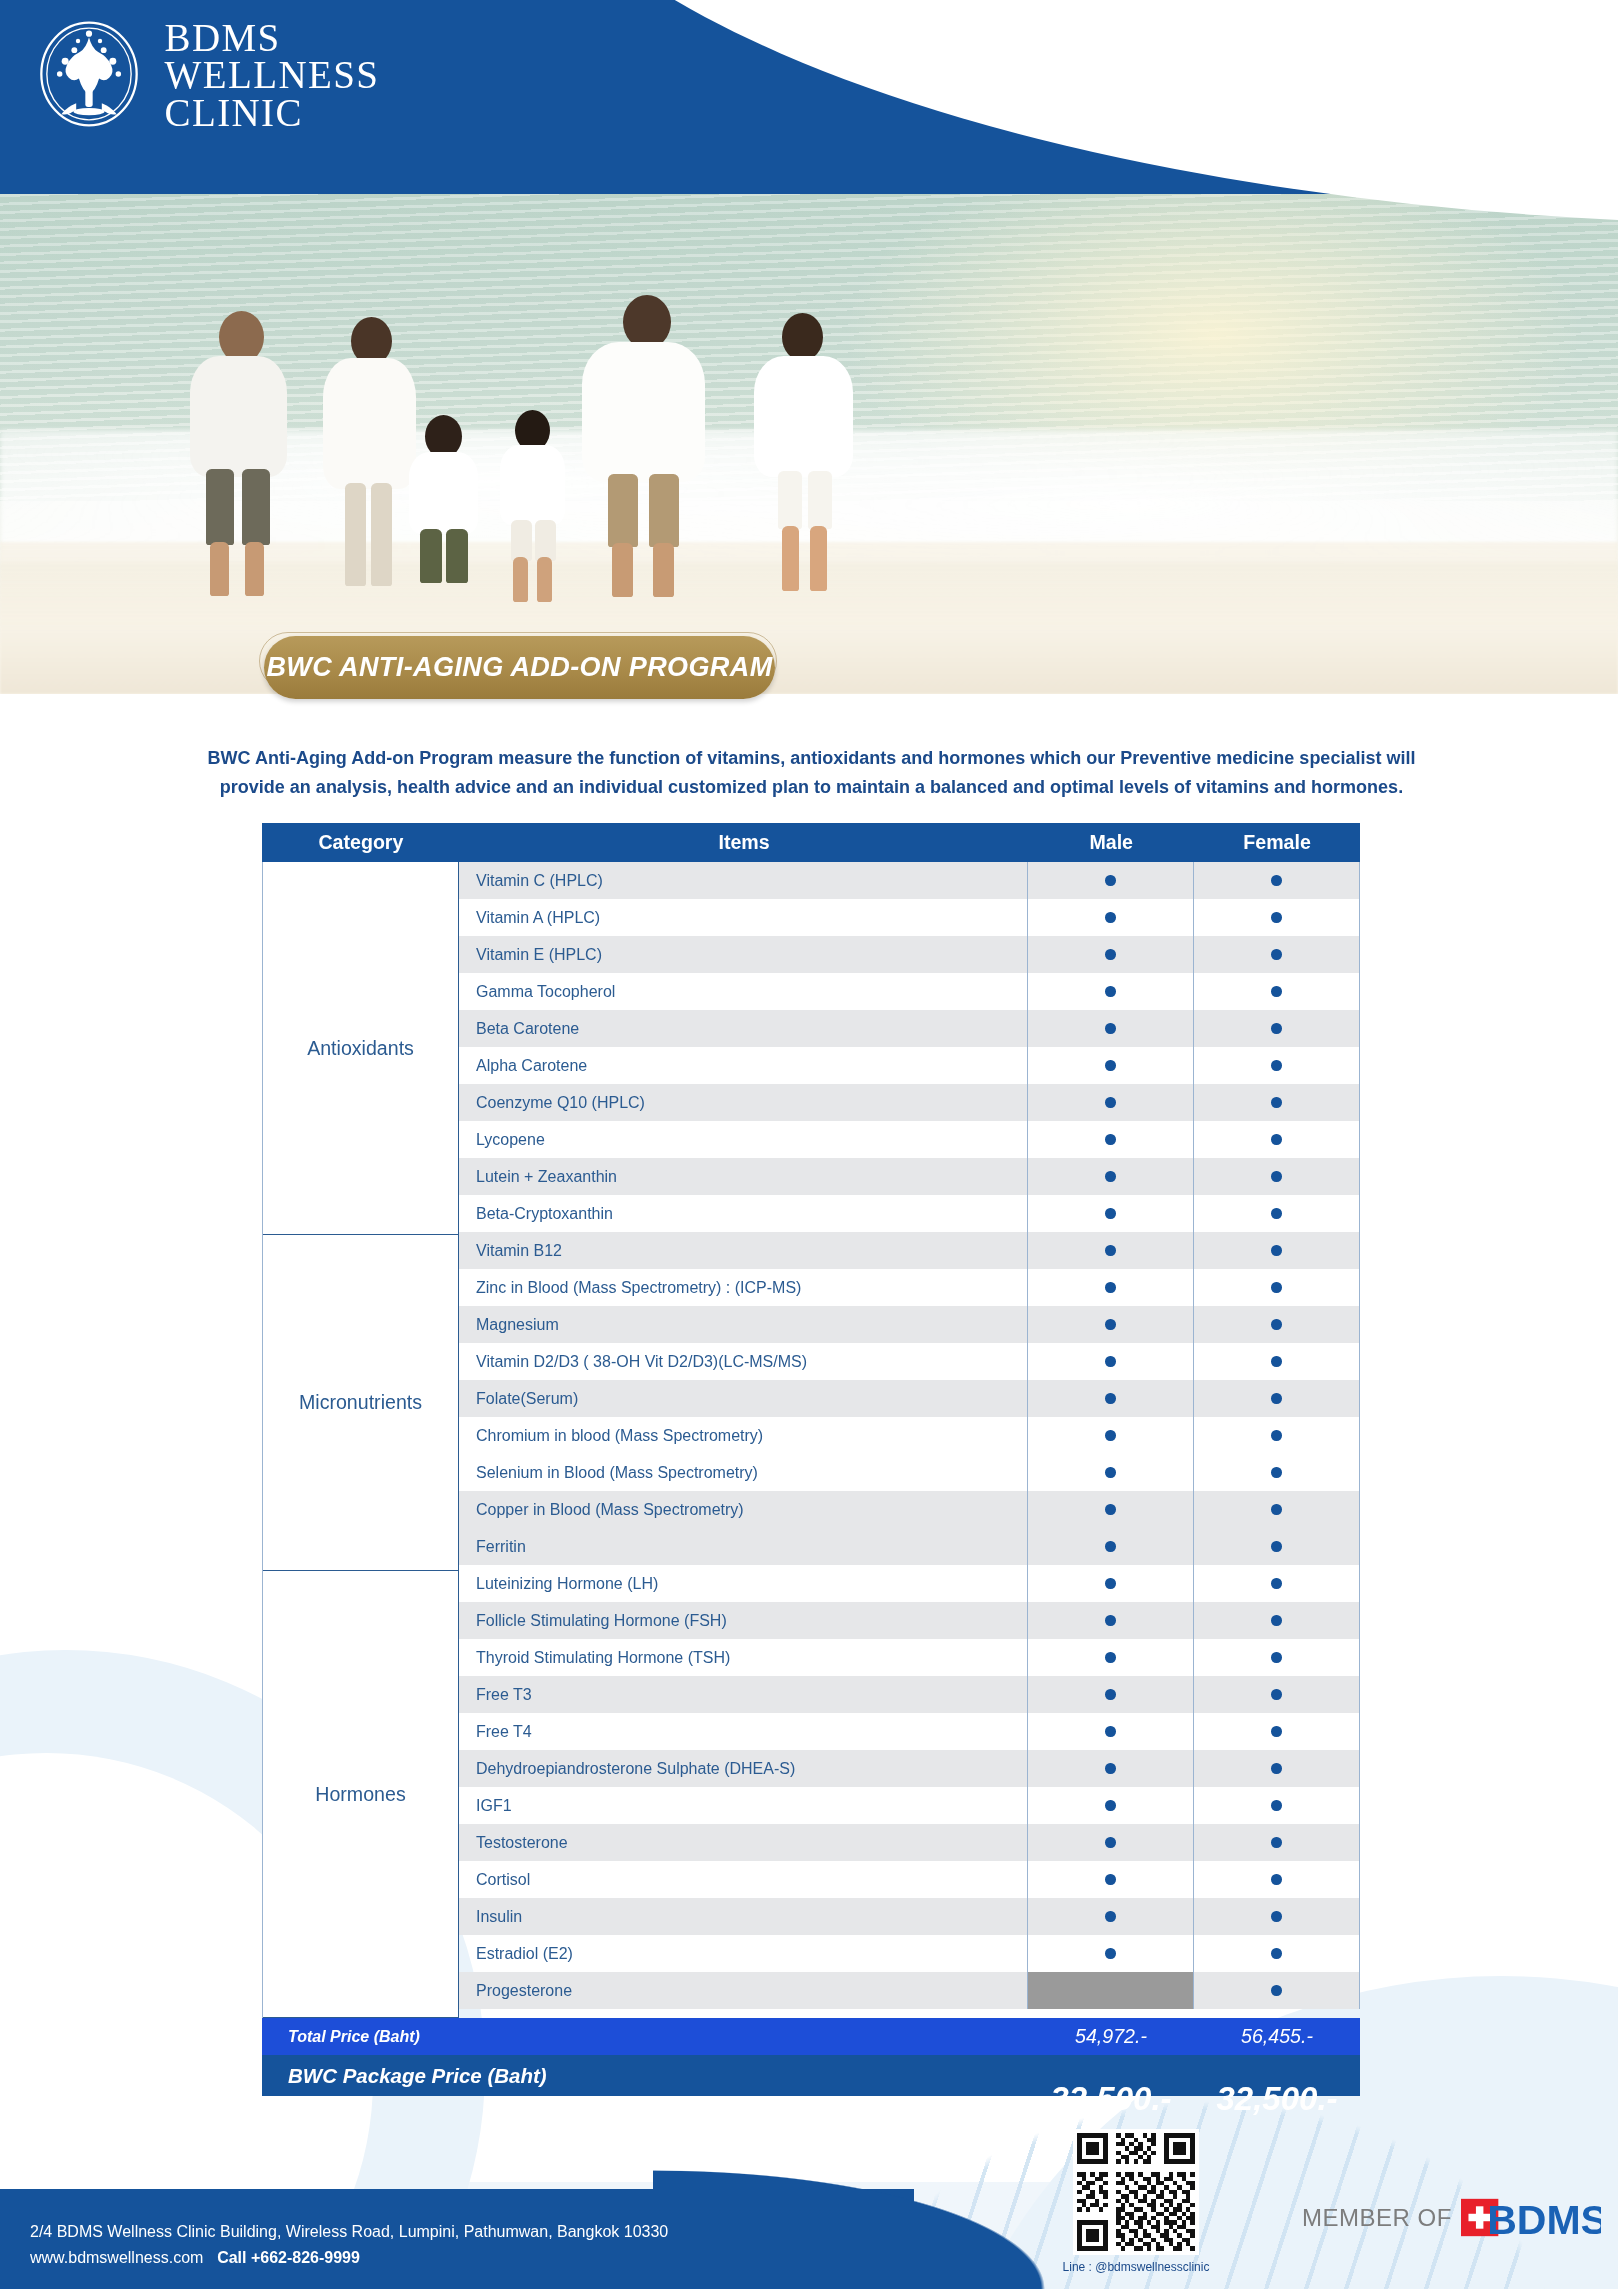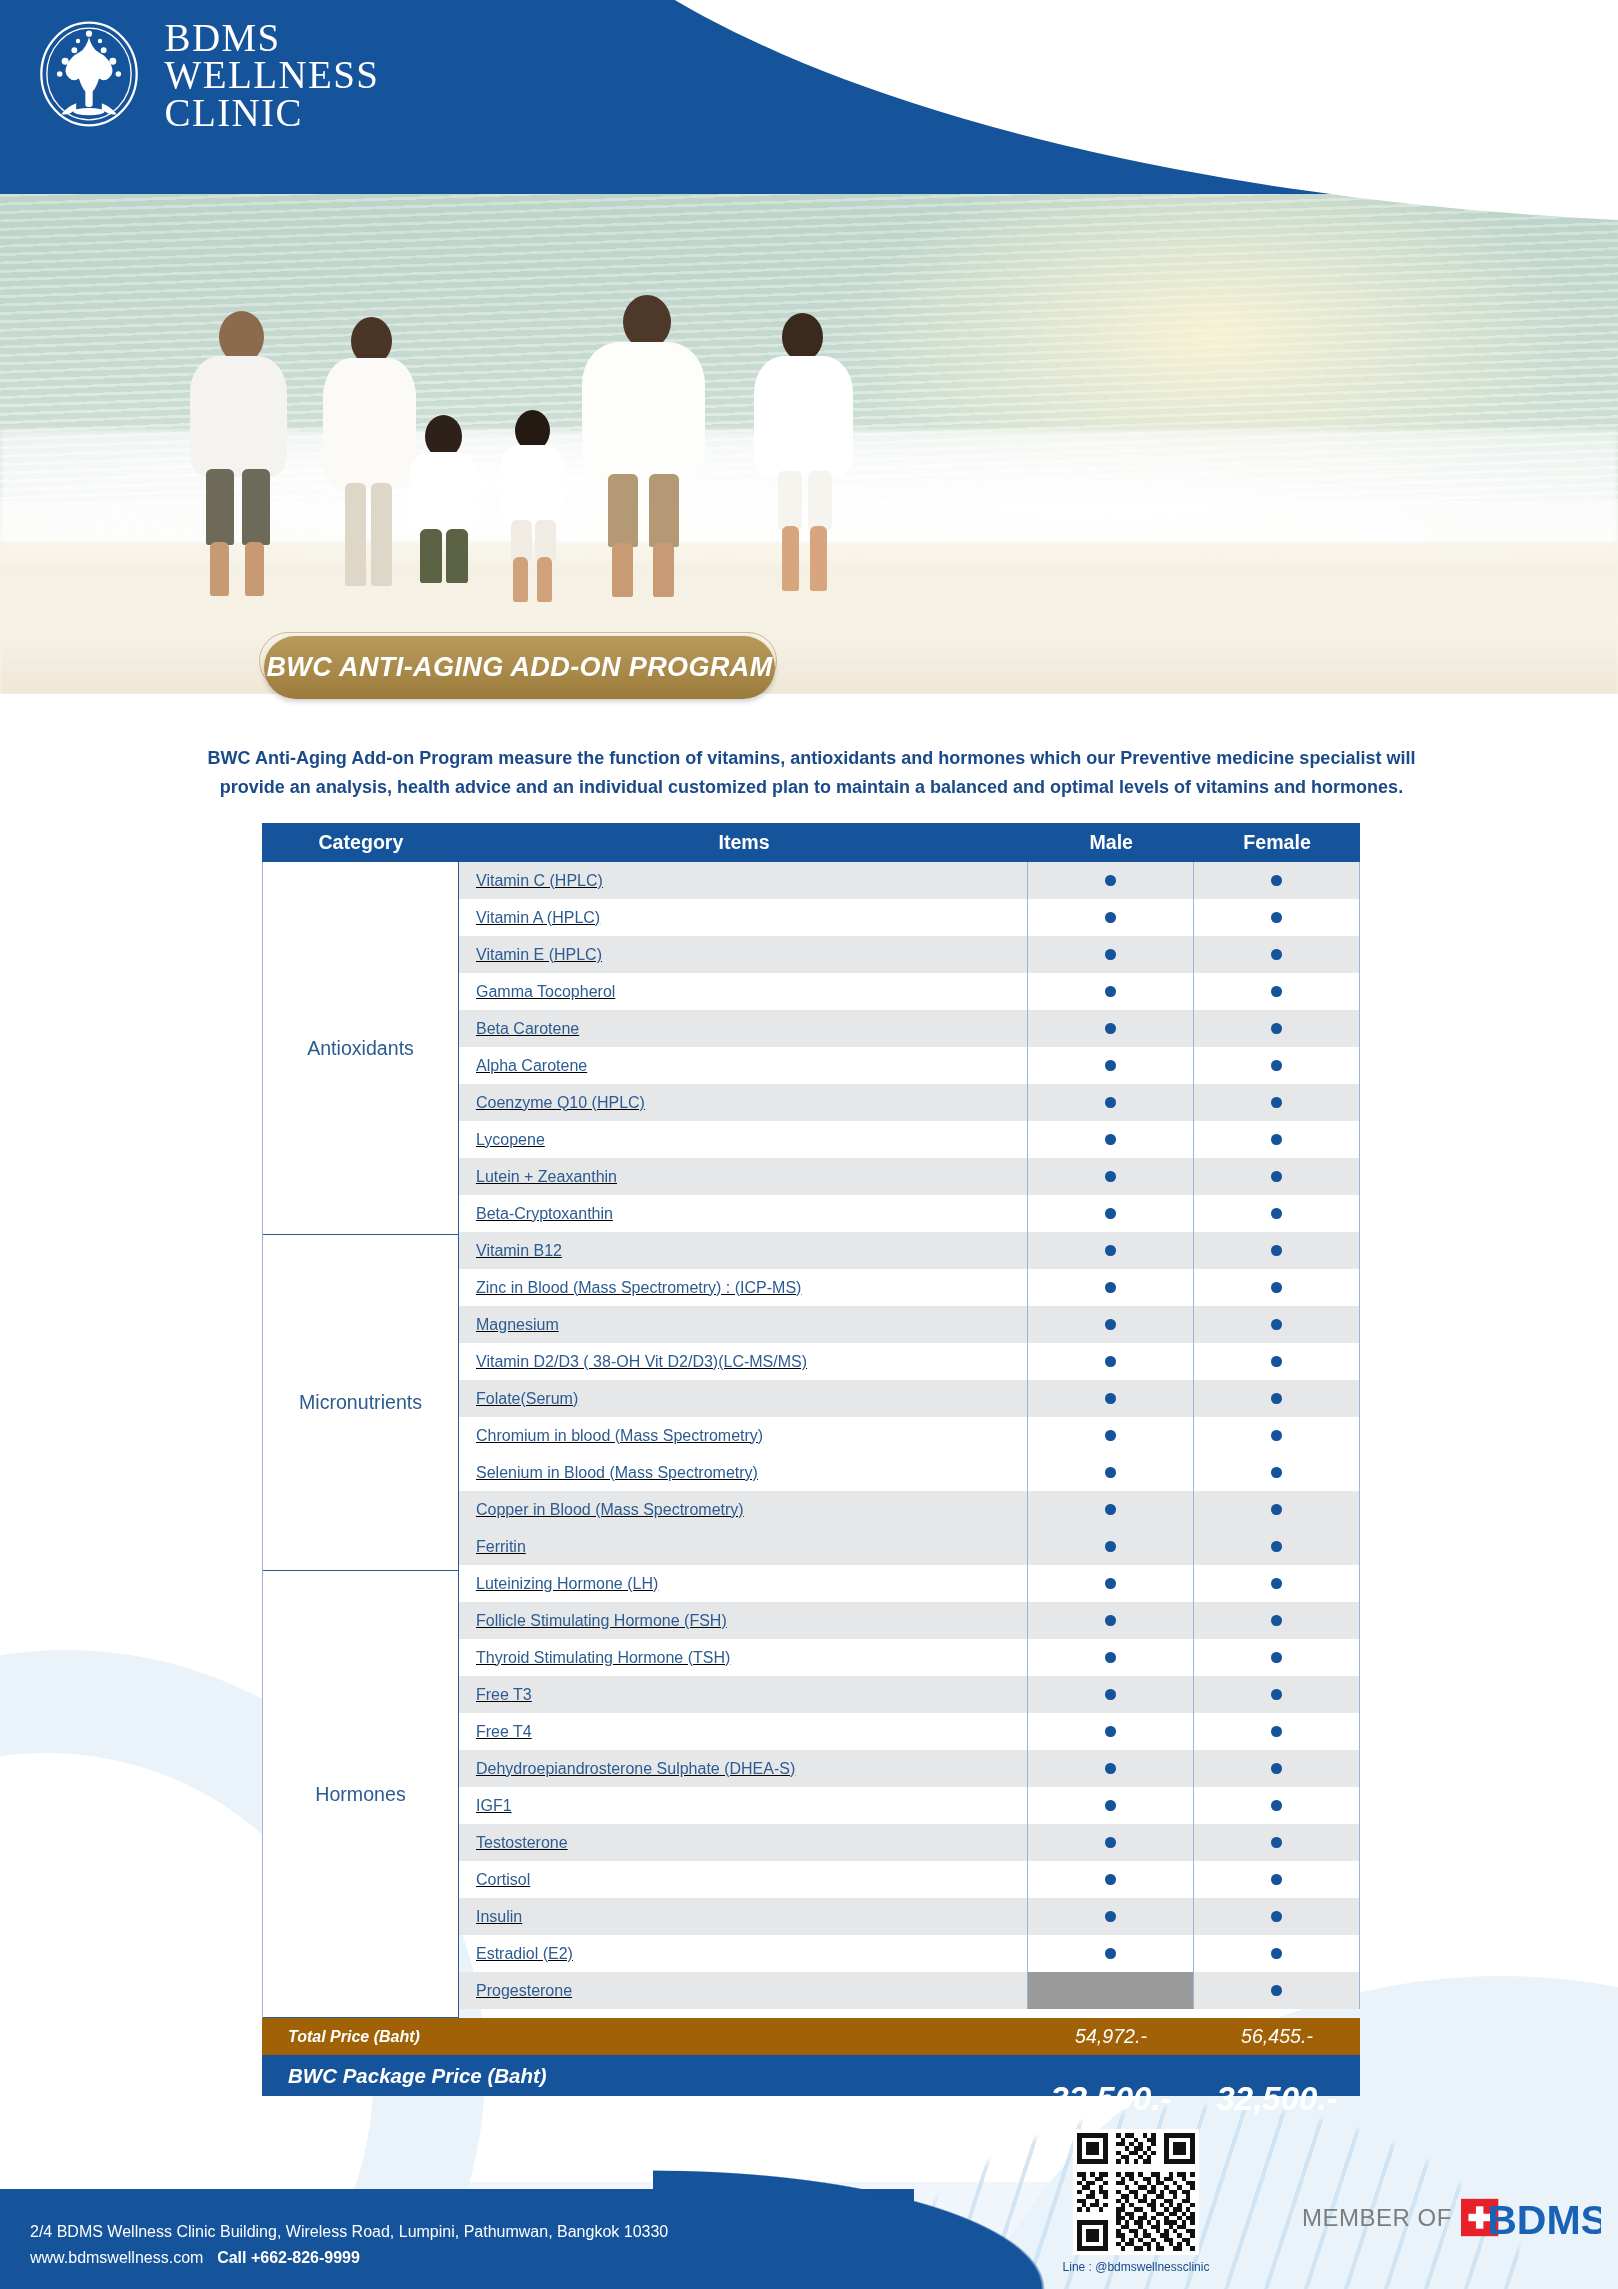--- a/index.html
+++ b/index.html
@@ -166,37 +166,37 @@
   .tbody { display:flex; }
   .catcol { width: 198px; border-left: 0.9px solid #9bb4d1; }
   .catcell {
     display:flex; align-items:center; justify-content:center;
     color:#2b5b91; font-size: 19.6px;
     border-right: 0.9px solid #2b5b91;
     border-bottom: 0.9px solid #2b5b91;
     background:#ffffff;
   }
   .rowscol { width: 901px; }
-  .trow { display:flex; height: 37px; text-decoration: underline; }
+  .trow { display:flex; height: 37px; }
   .trow.alt { background:#e6e7e9; }
   .cell-item {
     width: 569px; display:flex; align-items:center;
     padding-left: 17px; color:#2b5b91; font-size: 16px;
     border-right: 0.9px solid #9bb4d1;
   }
   .cell-dot {
     width: 166px; display:flex; align-items:center; justify-content:center;
     border-right: 0.9px solid #9bb4d1;
   }
   .cell-dot:last-child { border-right: 0.9px solid #9bb4d1; }
   .dot { width: 10.3px; height: 10.3px; border-radius:50%; background:#15539b; }
   .cell-dot.na { background:#9a9a9a; }
 
   .trow-total {
-    display:flex; height: 37px; background:#a16207; color:#ffffff;
+    display:flex; height: 37px; background:#1d4ed8; color:#ffffff;
   }
   .trow-total .lbl {
     width: 766px; display:flex; align-items:center; padding-left: 26px;
     font-size: 16px; font-weight: 700; font-style: italic;
   }
   .trow-total .val {
     width: 166px; display:flex; align-items:center; justify-content:center;
     font-size: 19.6px; font-style: italic;
   }
   .trow-pkg {

